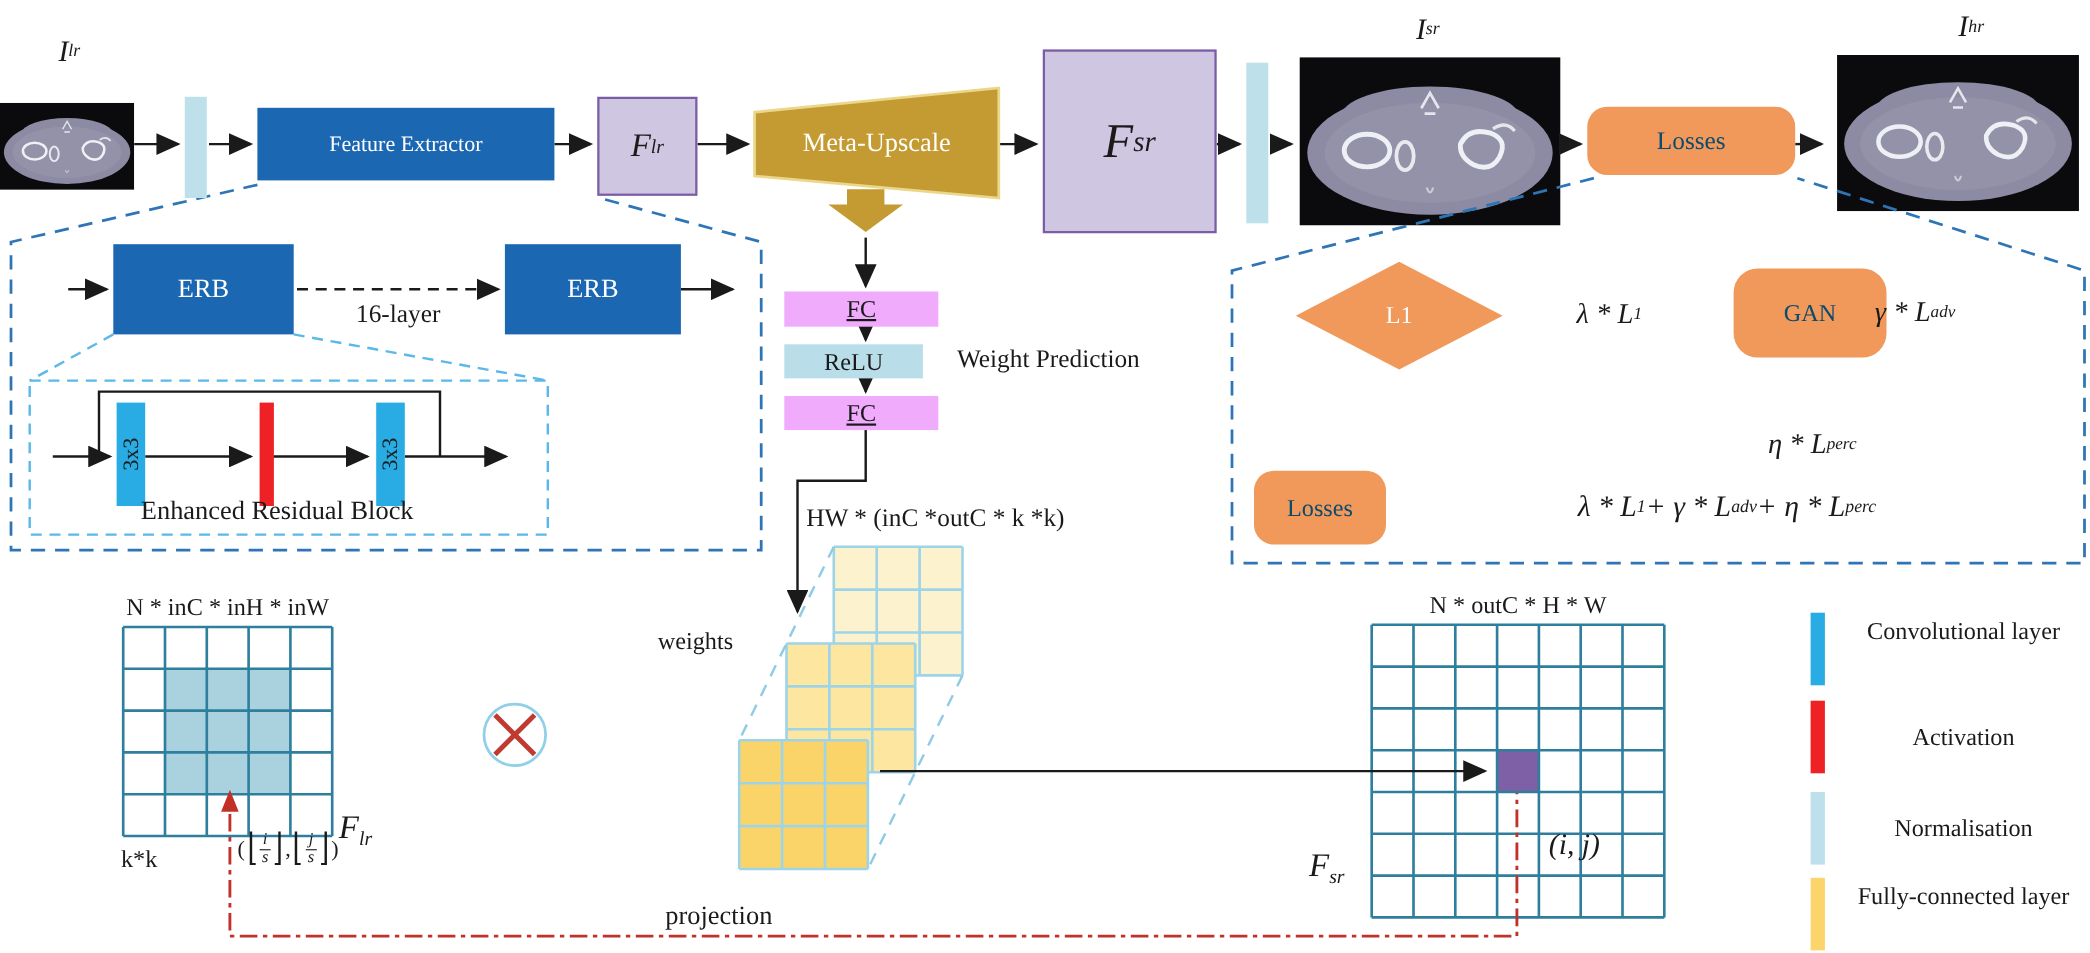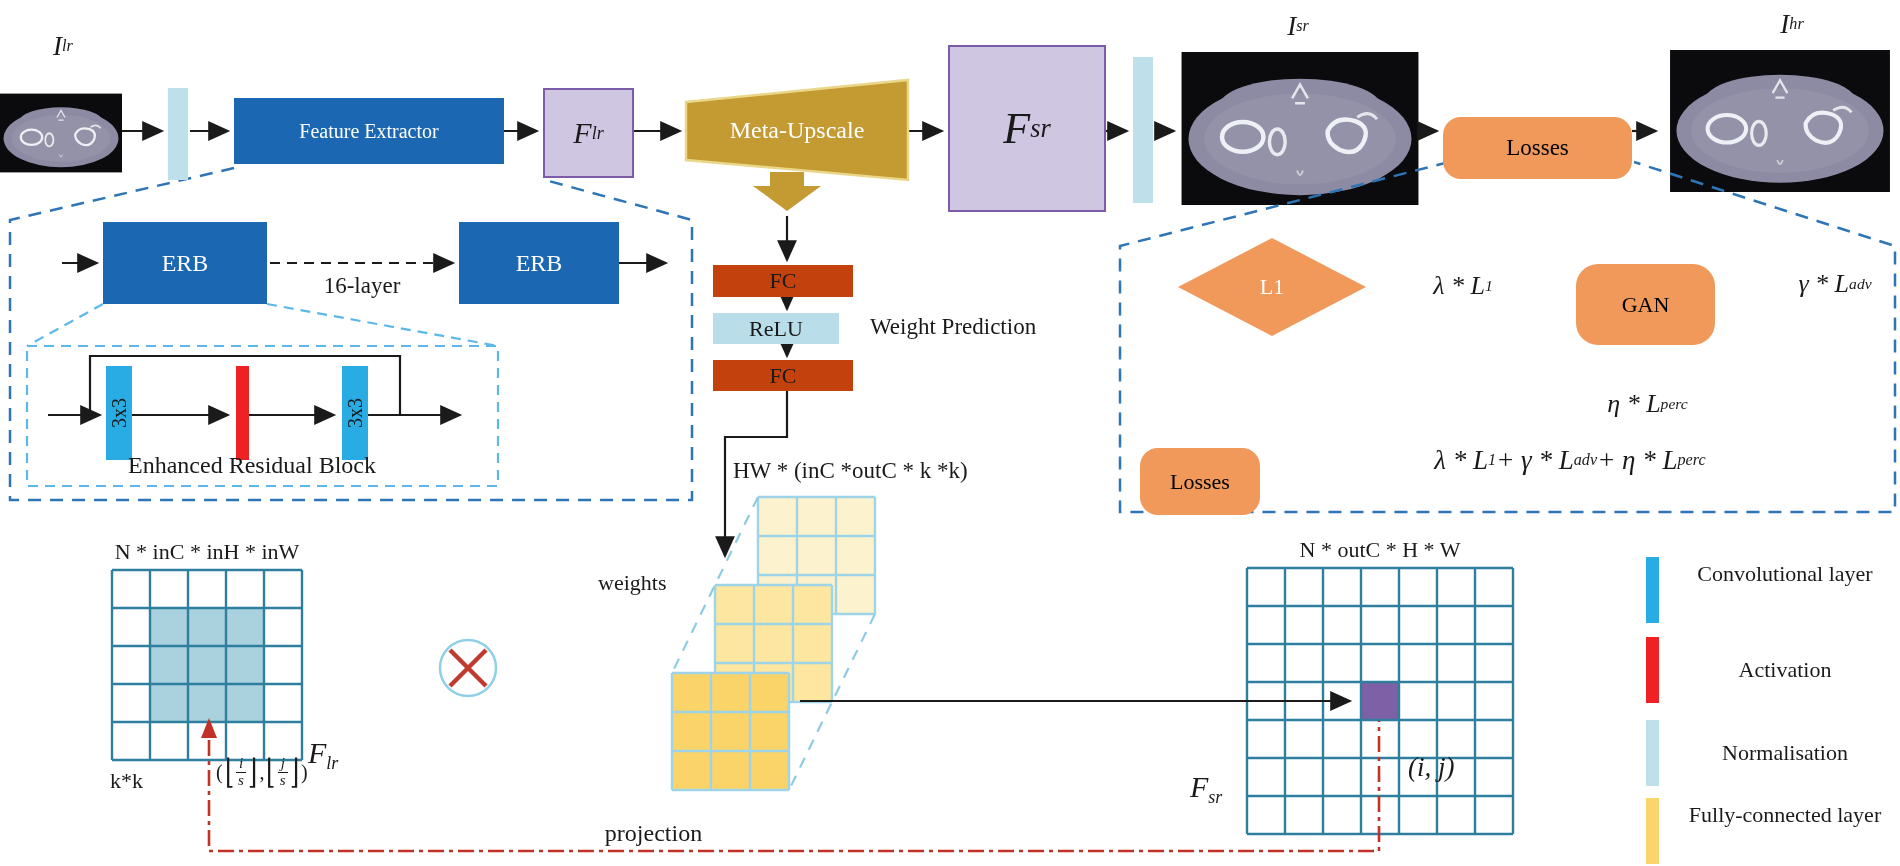--- a/index.html
+++ b/index.html
@@ -4,23 +4,23 @@
 <style>
   html,body{margin:0;padding:0;background:#fff;}
   #fig{position:relative;width:1900px;height:866px;background:#fff;overflow:hidden;
        font-family:"Liberation Serif","DejaVu Serif",serif;color:#1a1a1a;}
   #overlay{position:absolute;left:0;top:0;width:1900px;height:866px;}
   .abs{position:absolute;}
   .ctr{display:flex;align-items:center;justify-content:center;text-align:center;}
   .box-blue{background:#1B67B2;color:#fff;}
   .box-purple{background:#CFC6E2;border:2.5px solid #7C5CA6;box-sizing:border-box;}
   .bar-norm{background:#BEE0EB;}
-  .bar-fc{background:#c2410c;}
+  .bar-fc{background:#f0abfc;text-decoration:underline;}
   .bar-relu{background:#B9DEEA;}
-  .box-orange{background:#F0995A;color:#000000;border-radius:18px;margin-top:20px;}
+  .box-orange{background:#F0995A;color:#0c4a6e;border-radius:18px;}
   .bar-conv{background:#29ACE3;}
   .bar-act{background:#EE2224;}
   .vtext{writing-mode:vertical-rl;transform:rotate(180deg);font-size:20px;color:#1a1a1a;}
   .math{font-style:italic;}
   sub.s{font-size:0.6em;font-style:italic;vertical-align:-0.35em;}
   .f20{font-size:24px;} .f21{font-size:20px;} .f22{font-size:22px;} .f23{font-size:23px;}
   .f24{font-size:24px;} .f26{font-size:26px;} .f27{font-size:27px;} .f30{font-size:30px;} .f44{font-size:44px;}
   .legend-label{font-size:22px;line-height:1.18;text-align:center;}
   .frac{display:inline-flex;flex-direction:column;align-items:center;font-style:italic;
         font-size:15px;line-height:1.05;vertical-align:middle;}
@@ -219,21 +219,21 @@
   <div class="abs ctr f22" style="left:1222px;top:272px;width:100px;height:30px;color:#fff;">
       <span>L1</span>
     </div>
   <div class="abs ctr f26" style="left:1408px;top:268px;width:110px;height:36px;">
     <span class="math">λ * L</span>
       <sub class="s">1</sub>
   </div>
   <div class="abs ctr box-orange f22" style="left:1576px;top:244px;width:139px;height:81px;border-radius:22px;">
       <span>GAN</span>
     </div>
-  <div class="abs ctr f26" style="left:1770px;top:266px;width:130px;height:36px;">
+  <div class="abs ctr f26" style="left:1676px;top:266px;width:130px;height:36px;">
     <span class="math">γ * L</span>
       <sub class="s">adv</sub>
   </div>
   <div class="abs ctr f26" style="left:1580px;top:386px;width:135px;height:36px;">
     <span class="math">η * L</span>
       <sub class="s">perc</sub>
   </div>
   <div class="abs ctr box-orange f22" style="left:1140px;top:428px;width:120px;height:67px;">
       <span>Losses</span>
     </div>

